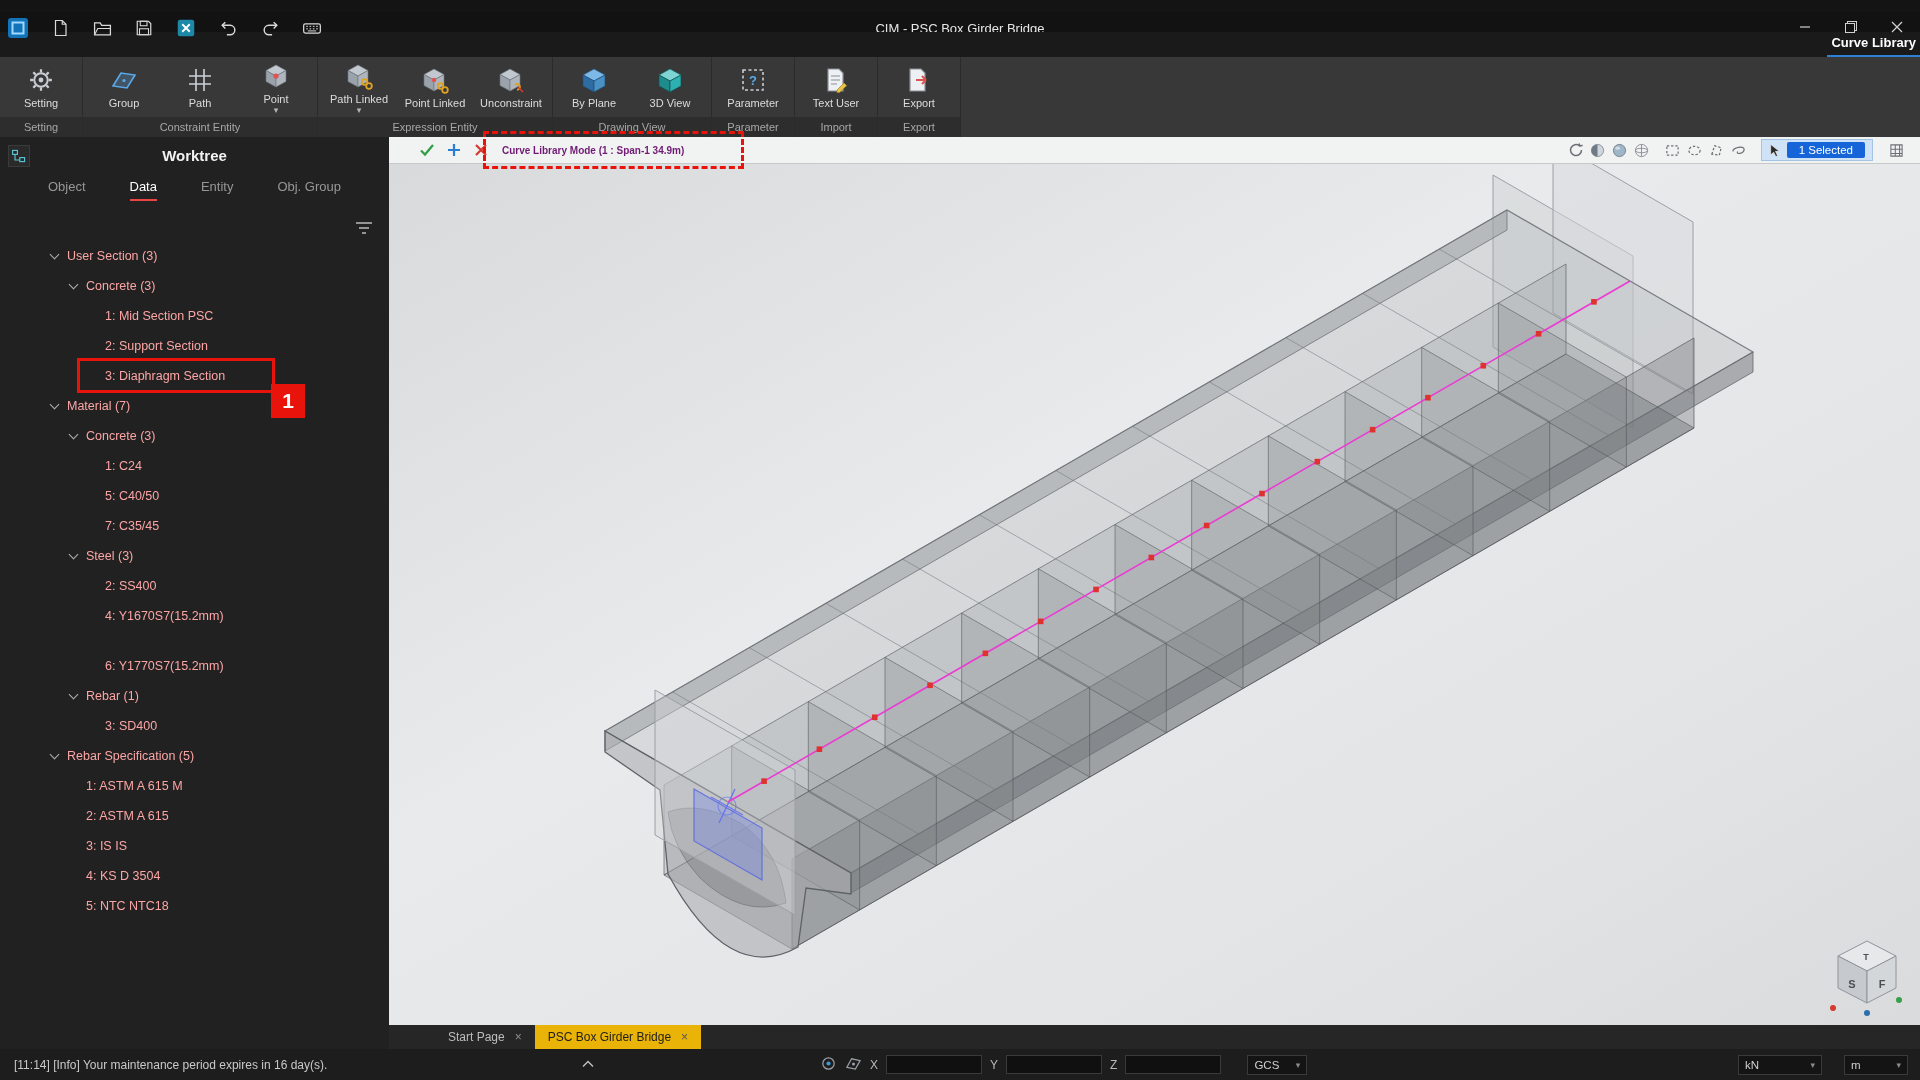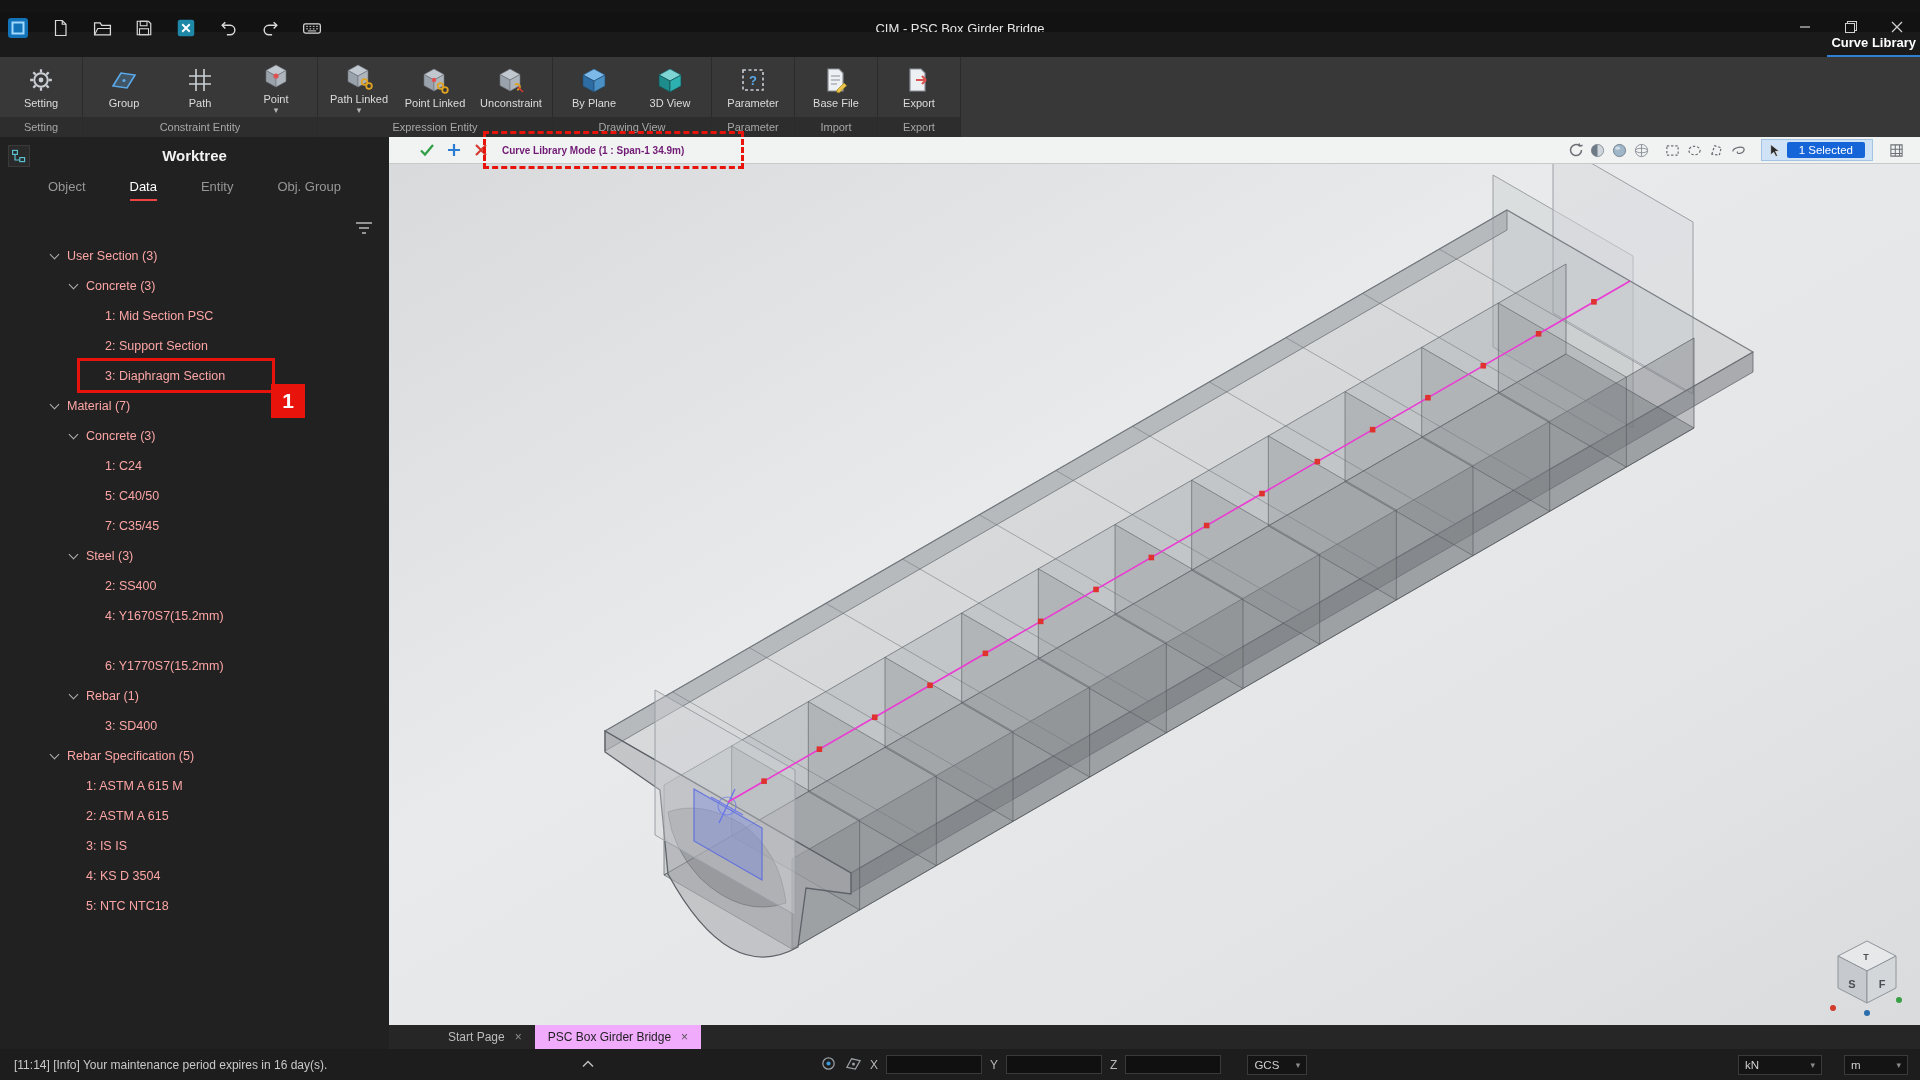--- a/index.html
+++ b/index.html
@@ -53,21 +53,21 @@
   .vp-right{margin-left:auto;display:flex;align-items:center;gap:5px;padding-right:14px;}
   .vicons{display:flex;align-items:center;gap:4px;margin-right:8px;}
   .vicons span{width:18px;height:18px;display:flex;align-items:center;justify-content:center;}
   .sel-strip{display:flex;align-items:center;gap:6px;background:#cfe2f6;border:1px solid #a3c3e2;padding:2px 7px;margin-right:8px;}
   .sel-pill{background:#1565d8;color:#fff;font-size:11.5px;padding:2px 12px;border-radius:2px;white-space:nowrap;}
   #scene{position:absolute;left:0;top:27px;}
 
   
   .tabstrip{position:absolute;left:389px;top:1025px;width:1531px;height:24px;background:#262626;display:flex;align-items:stretch;padding-left:46px;}
   .dtab{display:flex;align-items:center;gap:10px;padding:0 13px;font-size:12px;color:#bdbdbd;cursor:default;}
-  .dtab.active{background:#f0abfc;color:#1e1e1e;}
+  .dtab.active{background:#eab308;color:#1e1e1e;}
   .dtab .x{font-size:12px;color:#8f8f8f;line-height:1;}
   .dtab.active .x{color:#555;}
 
   
   .statusbar{position:absolute;left:0;top:1049px;width:1920px;height:31px;background:#1d1d1d;color:#c9c9c9;font-size:12px;display:flex;align-items:center;}
   .sb-msg{margin-left:14px;white-space:nowrap;}
   .sb-expand{position:absolute;left:581px;top:9px;width:14px;height:12px;display:flex;align-items:center;justify-content:center;}
   .sb-center{position:absolute;left:820px;display:flex;align-items:center;gap:8px;}
   .sb-center .lab{color:#b9b9b9;font-size:12px;}
   .coord-input{width:96px;height:19px;background:#101010;border:1px solid #3a3a3a;color:#ddd;font-size:11px;padding:0 5px;}
@@ -304,21 +304,21 @@
       <div class="rgroup">
         <div class="rbuttons">
           <div class="rbtn">
             <span class="ricon">
               <svg width="28" height="28" viewBox="0 0 28 28">
                 <path d="M6 3h11l4 4v18H6z" fill="#eef1f4" stroke="#8a9097" stroke-width="1.2"></path>
                 <path d="M9 10h9M9 14h9M9 18h6" stroke="#8a9097" stroke-width="1.2"></path>
                 <path d="M15 24l7-7 2.6 2.6-7 7h-2.6z" fill="#e8c24a" stroke="#a98a1f" stroke-width="0.8"></path>
               </svg>
             </span>
-            <span class="rbl">Base File</span>
+            <span class="rbl">Text User</span>
           </div>
         </div>
         <div class="rlabel">Import</div>
       </div>
       <div class="rgroup">
         <div class="rbuttons">
           <div class="rbtn">
             <span class="ricon">
               <svg width="28" height="28" viewBox="0 0 28 28">
                 <path d="M5 3h11l4 4v18H5z" fill="#eef1f4" stroke="#8a9097" stroke-width="1.2"></path>

